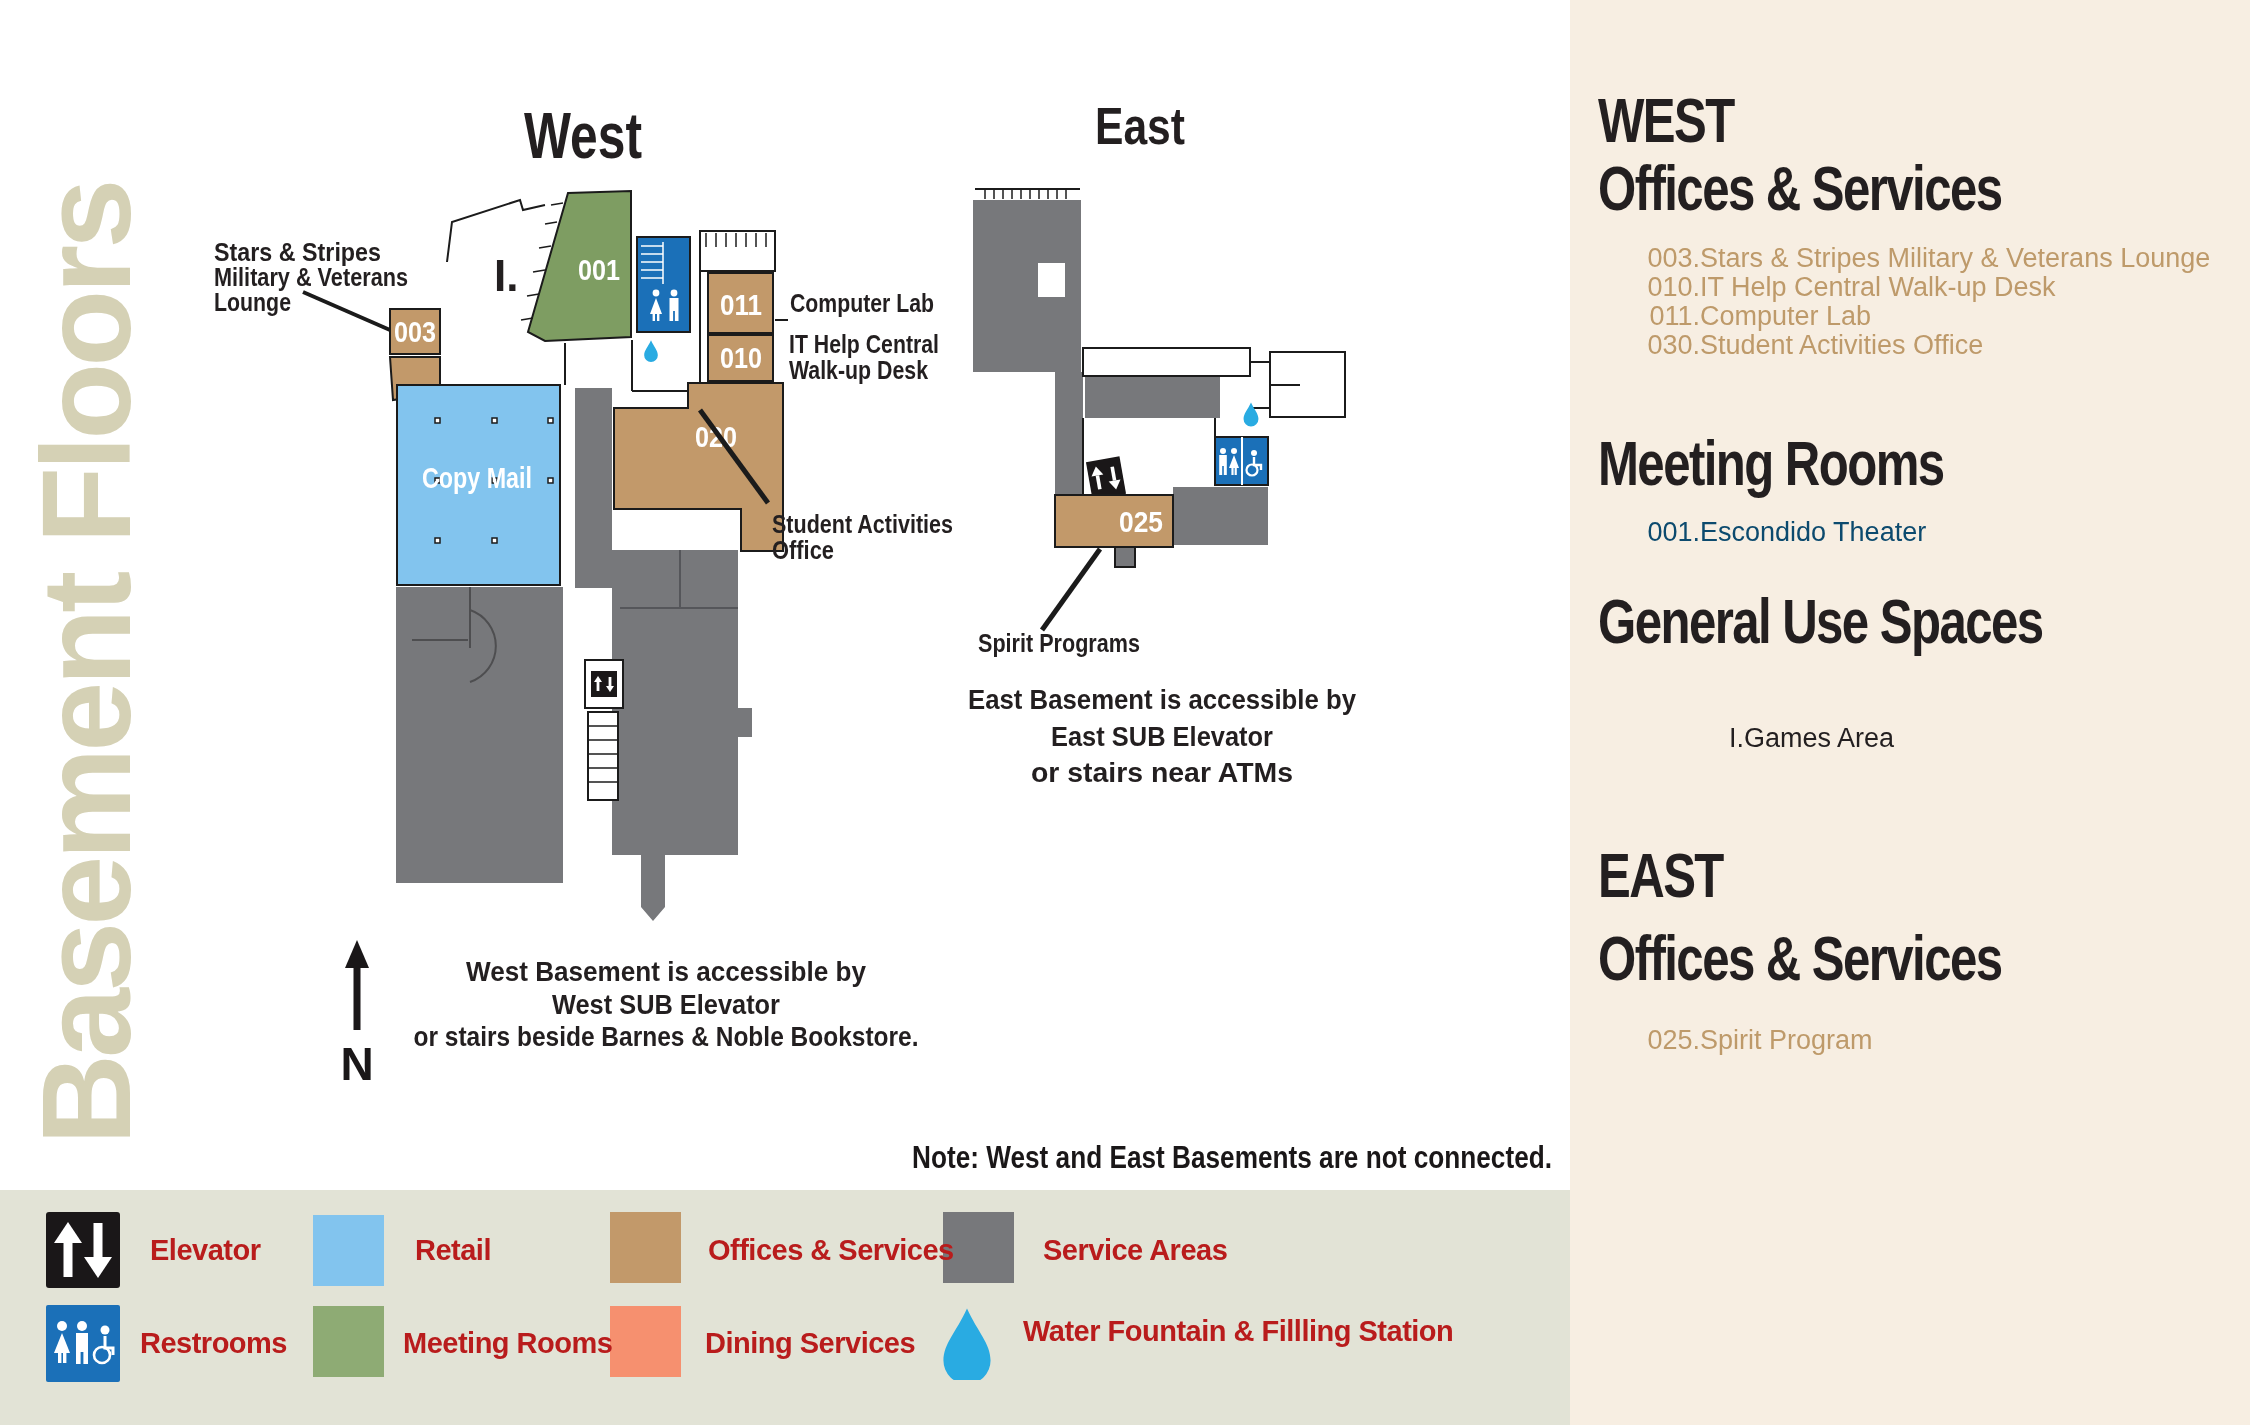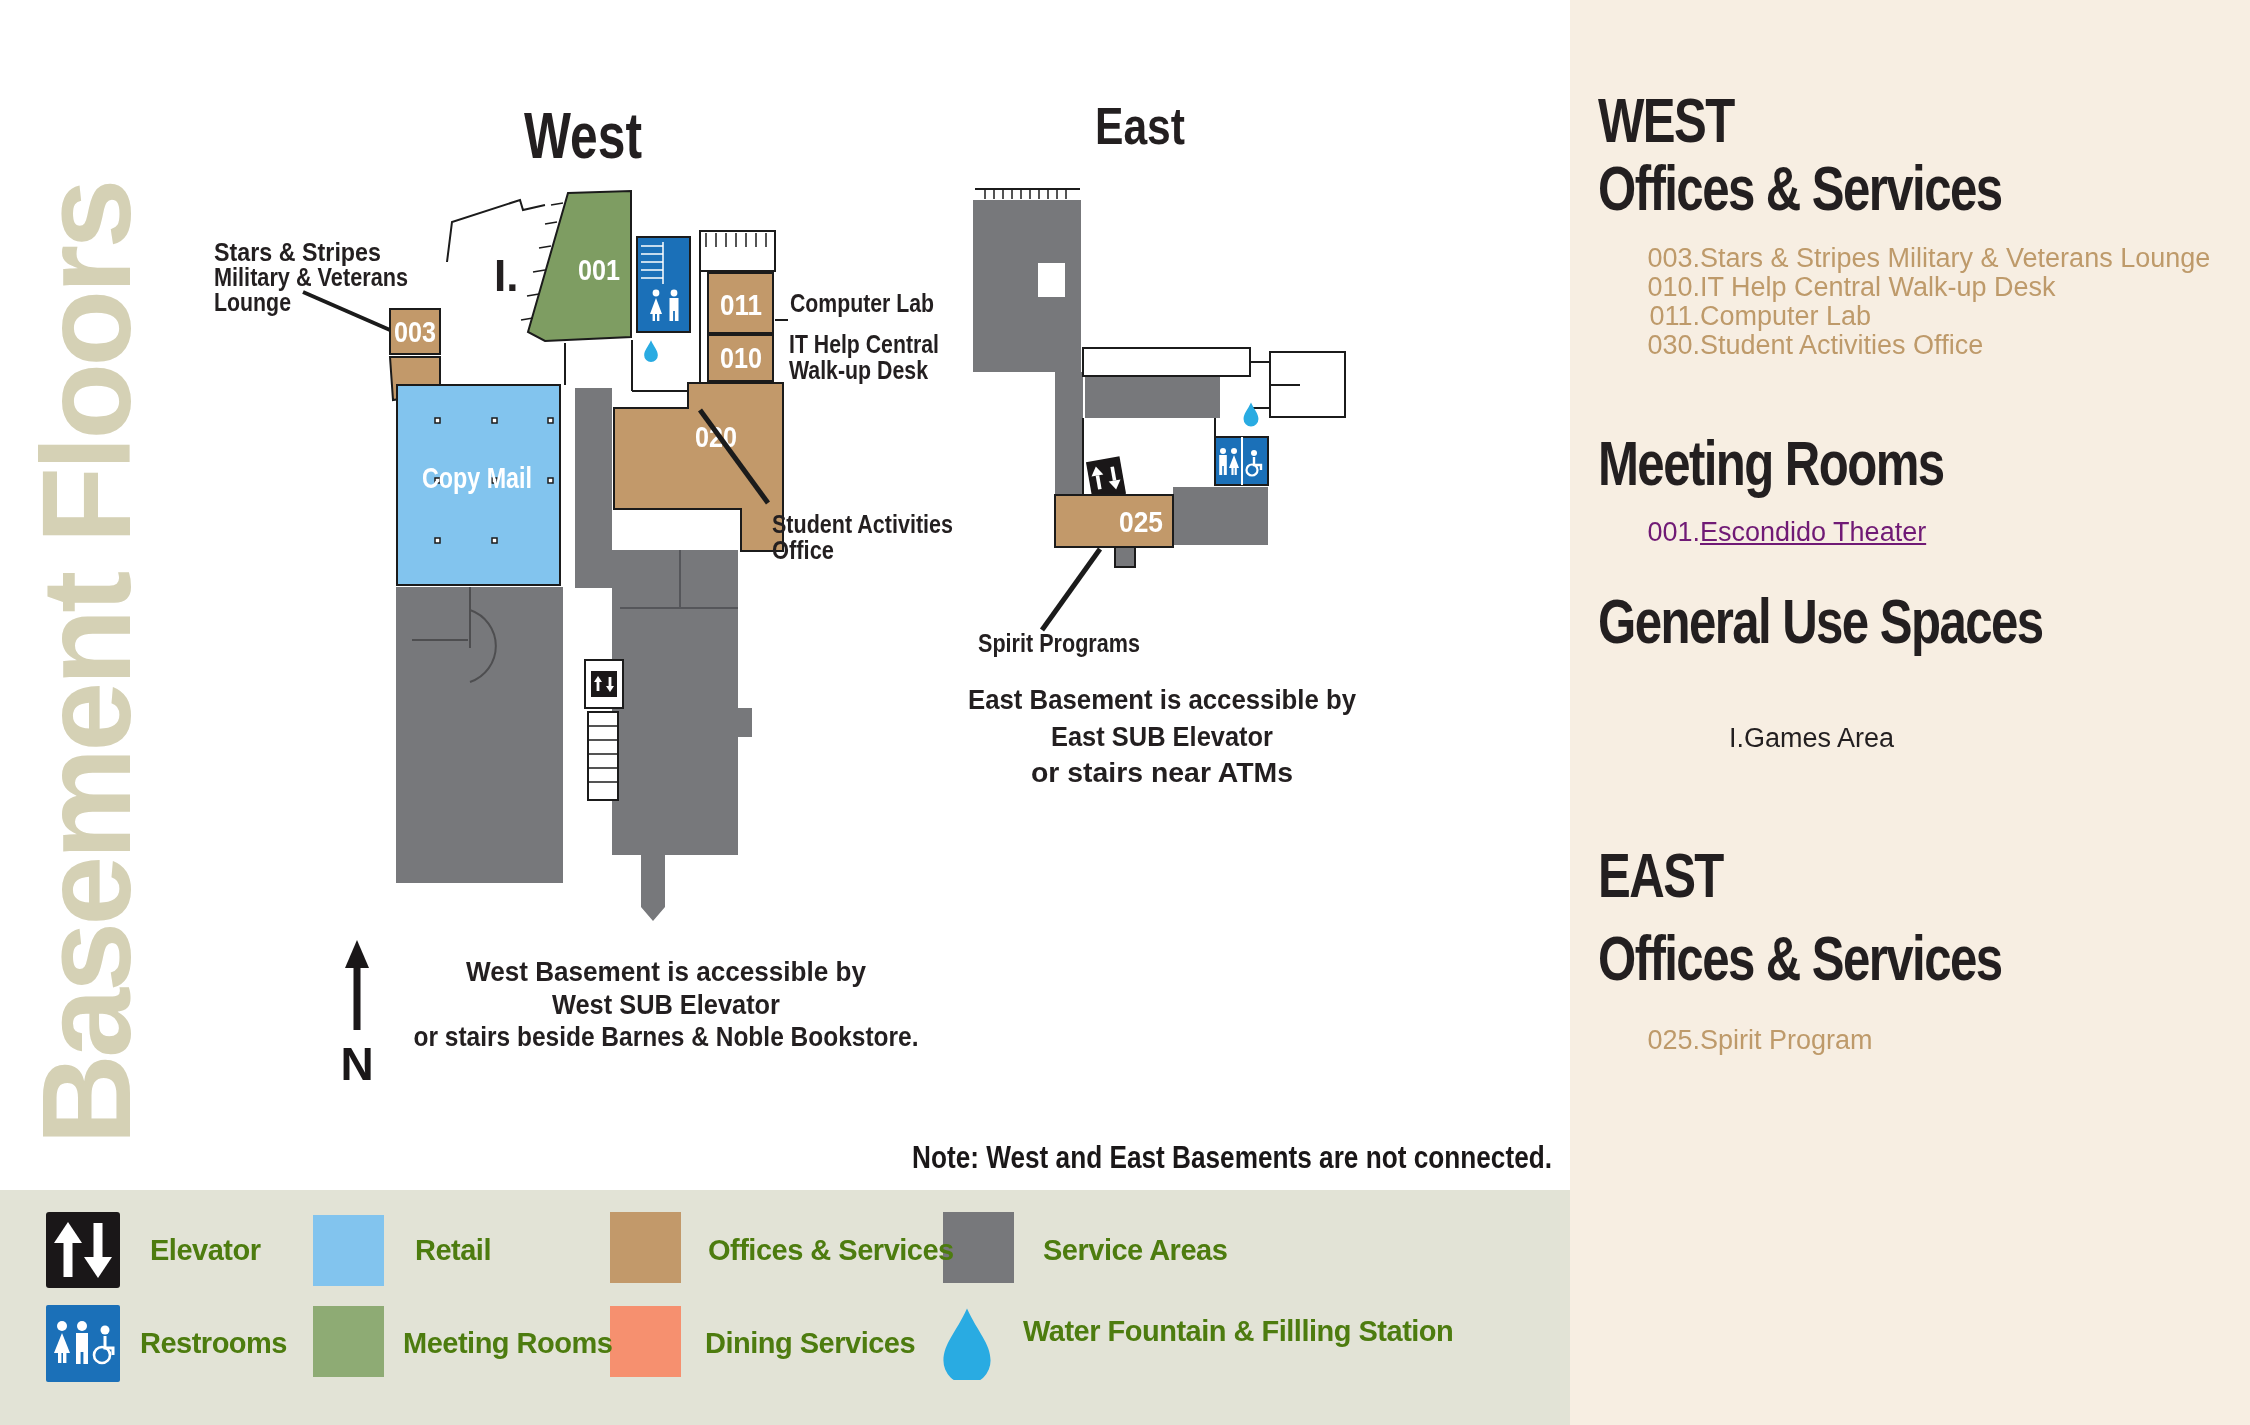--- a/index.html
+++ b/index.html
@@ -10,26 +10,26 @@
           writing-mode:vertical-rl;transform:rotate(180deg);
           font-size:126px;font-weight:bold;letter-spacing:-4px;line-height:138px;
           color:#D5D1B5;white-space:nowrap;}
   
   .sidebar{position:absolute;left:1570px;top:0;width:680px;height:1425px;background:#F7EEE2;}
   .shead{position:absolute;left:28px;font-size:63px;font-weight:bold;letter-spacing:-2px;
          transform:scaleX(0.78);transform-origin:0 0;white-space:nowrap;color:#231F20;}
   .srow{position:absolute;left:42px;height:30px;line-height:30px;font-size:27px;white-space:nowrap;text-align:right;}
   .srow .num{display:inline-block;width:88px;}
   .tan{color:#BE9A6A;}
-  .grn{color:#701a75;text-decoration:underline;}
+  .grn{color:#0c4a6e;}
   .dark{color:#231F20;margin-left:44px;}
   
   .legend{position:absolute;left:0;top:1190px;width:1570px;height:235px;background:#E2E3D6;}
   .lglabel{position:absolute;height:32px;line-height:32px;font-size:29px;font-weight:bold;
-           color:#4d7c0f;white-space:nowrap;letter-spacing:-0.5px;}
+           color:#b91c1c;white-space:nowrap;letter-spacing:-0.5px;}
   .swatch{position:absolute;width:71px;height:71px;}
   svg{position:absolute;left:0;top:0;}
   text{font-family:"Liberation Sans", sans-serif;}
 </style>
 </head>
 <body>
 
 <div id="stage">
 
   <div class="vtitle">Basement Floors</div>

